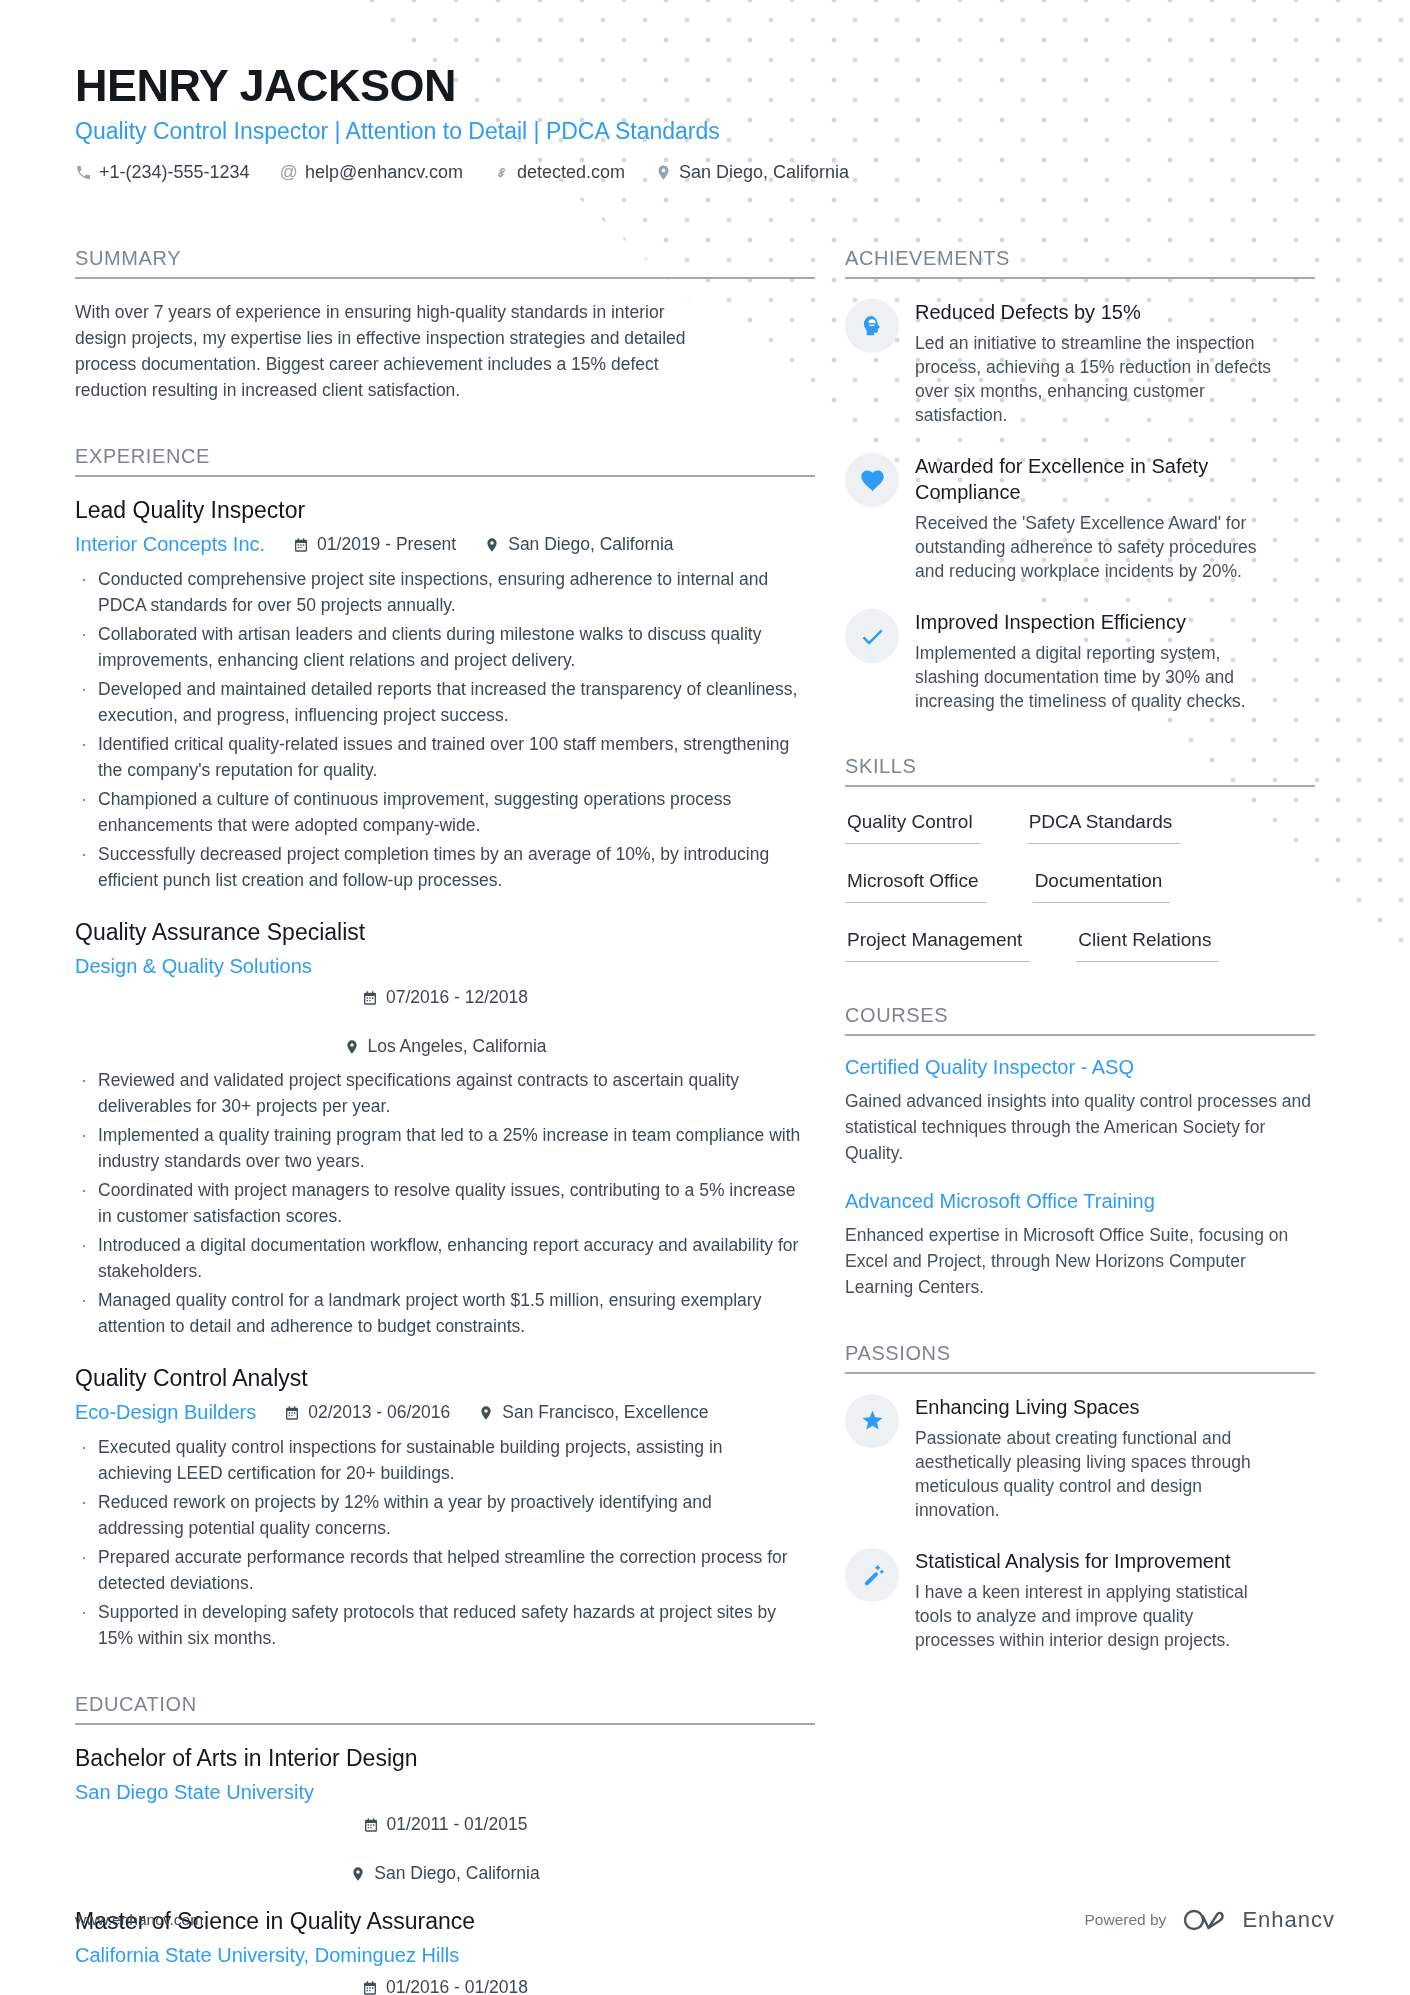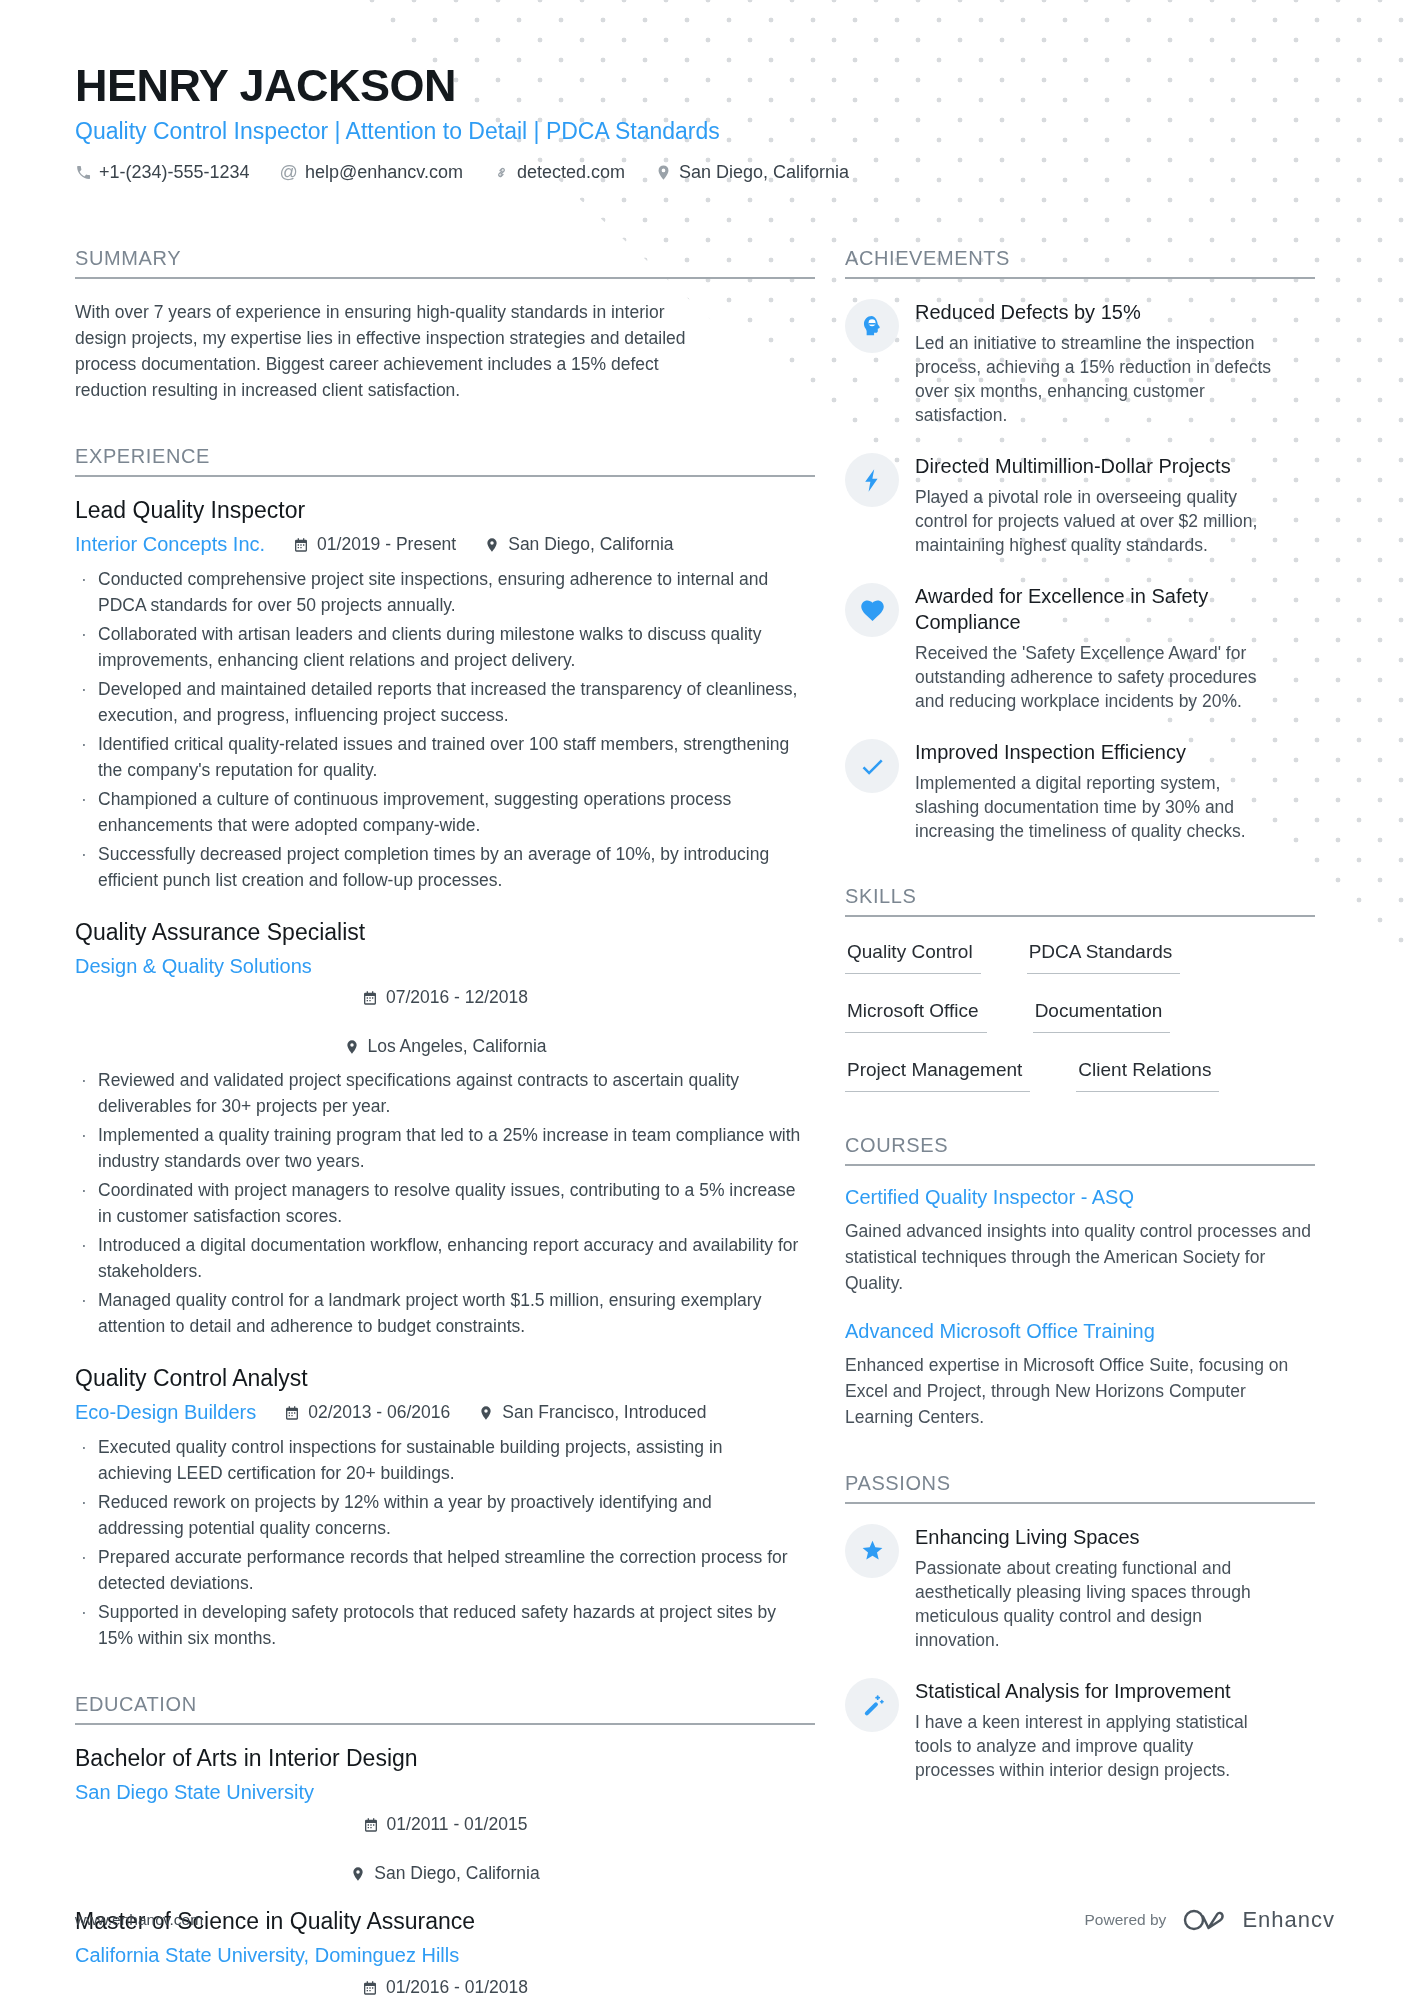--- a/index.html
+++ b/index.html
@@ -220,21 +220,21 @@
               <span class="meta-pair">
                 <svg viewBox="0 0 24 24">
                     <path d="M7 2v2H5a2 2 0 0 0-2 2v14a2 2 0 0 0 2 2h14a2 2 0 0 0 2-2V6a2 2 0 0 0-2-2h-2V2h-2v2H9V2H7zm-2 7h14v11H5V9zm2 2v2h2v-2H7zm4 0v2h2v-2h-2zm4 0v2h2v-2h-2zm-8 4v2h2v-2H7zm4 0v2h2v-2h-2z"></path>
                   </svg>
                 <span>02/2013 - 06/2016</span>
               </span>
               <span class="meta-pair">
                 <svg viewBox="0 0 24 24">
                     <path d="M12 2a7 7 0 0 0-7 7c0 5.2 7 13 7 13s7-7.8 7-13a7 7 0 0 0-7-7zm0 9.6A2.6 2.6 0 1 1 12 6.4a2.6 2.6 0 0 1 0 5.2z"></path>
                   </svg>
-                <span>San Francisco, Introduced</span>
+                <span>San Francisco, Excellence</span>
               </span>
             </div>
             <ul class="bullets">
               <li>Executed quality control inspections for sustainable building projects, assisting in achieving LEED certification for 20+ buildings.</li>
               <li>Reduced rework on projects by 12% within a year by proactively identifying and addressing potential quality concerns.</li>
               <li>Prepared accurate performance records that helped streamline the correction process for detected deviations.</li>
               <li>Supported in developing safety protocols that reduced safety hazards at project sites by 15% within six months.</li>
             </ul>
           </div>
         </section>
@@ -294,31 +294,20 @@
                   <circle fill="#ffffff" cx="11.6" cy="8.6" r="3.1"></circle>
                   <path fill="#2e9cf4" d="M8.5 8.9h6.2v1.4H8.5z"></path>
                 </svg>
             </div>
             <div class="ach-body">
               <div class="ach-title">Reduced Defects by 15%</div>
               <div class="ach-text">Led an initiative to streamline the inspection process, achieving a 15% reduction in defects over six months, enhancing customer satisfaction.</div>
             </div>
           </div>
 
-          <div class="ach-item">
-            <div class="icon-circle">
-              <svg viewBox="0 0 24 24">
-                  <path fill="#2e9cf4" d="M13.5 2 5.5 13h4.6L8.5 22l8-11.5h-4.6L13.5 2z"></path>
-                </svg>
-            </div>
-            <div class="ach-body">
-              <div class="ach-title">Directed Multimillion-Dollar Projects</div>
-              <div class="ach-text">Played a pivotal role in overseeing quality control for projects valued at over $2 million, maintaining highest quality standards.</div>
-            </div>
-          </div>
 
           <div class="ach-item">
             <div class="icon-circle">
               <svg viewBox="0 0 24 24">
                   <path fill="#2e9cf4" d="M12 21.3 10.6 20C5.4 15.4 2 12.3 2 8.5 2 5.4 4.4 3 7.5 3c1.7 0 3.4.8 4.5 2.1C13.1 3.8 14.8 3 16.5 3 19.6 3 22 5.4 22 8.5c0 3.8-3.4 6.9-8.6 11.5L12 21.3z"></path>
                 </svg>
             </div>
             <div class="ach-body">
               <div class="ach-title">Awarded for Excellence in Safety Compliance</div>
               <div class="ach-text">Received the 'Safety Excellence Award' for outstanding adherence to safety procedures and reducing workplace incidents by 20%.</div>

